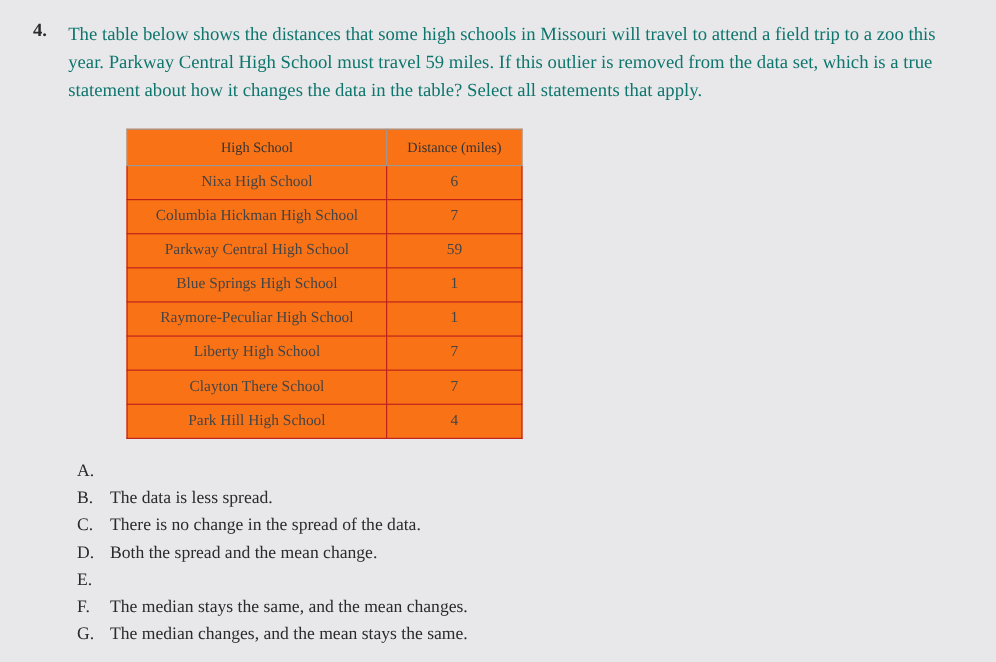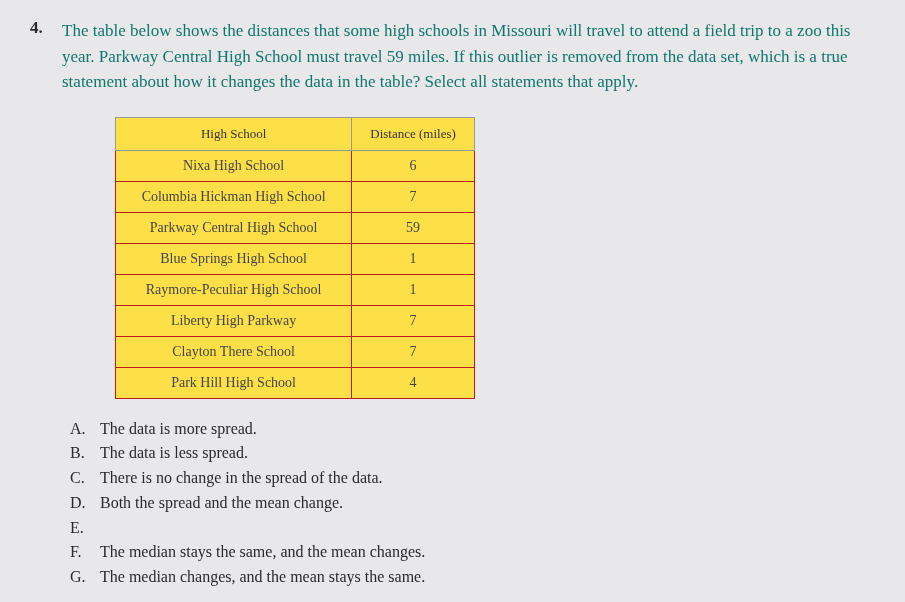--- a/index.html
+++ b/index.html
@@ -31,21 +31,21 @@
       line-height: 1.5;
       color: #0f766e;
     }
     .table-container {
       margin: 22px 0 18px 85px;
       width: 360px;
     }
     table {
       border-collapse: collapse;
       width: 100%;
-      background: #fde047;
+      background: #f97316;
     }
     th {
       font-size: 13px;
       font-weight: normal;
       padding: 8px 10px;
       border: 1px solid #999;
       text-align: center;
       color: #333;
     }
     td {
@@ -116,39 +116,38 @@
       </tr>
       <tr>
         <td>Blue Springs High School</td>
         <td>1</td>
       </tr>
       <tr>
         <td>Raymore-Peculiar High School</td>
         <td>1</td>
       </tr>
       <tr>
-        <td>Liberty High Parkway</td>
+        <td>Liberty High School</td>
         <td>7</td>
       </tr>
       <tr>
         <td>Clayton There School</td>
         <td>7</td>
       </tr>
       <tr>
         <td>Park Hill High School</td>
         <td>4</td>
       </tr>
     </tbody>
   </table>
 </div>
 
 <div class="options">
   <div class="option">
     <span class="option-letter">A.</span>
-    <span>The data is more spread.</span>
   </div>
   <div class="option">
     <span class="option-letter">B.</span>
     <span>The data is less spread.</span>
   </div>
   <div class="option">
     <span class="option-letter">C.</span>
     <span>There is no change in the spread of the data.</span>
   </div>
   <div class="option">

